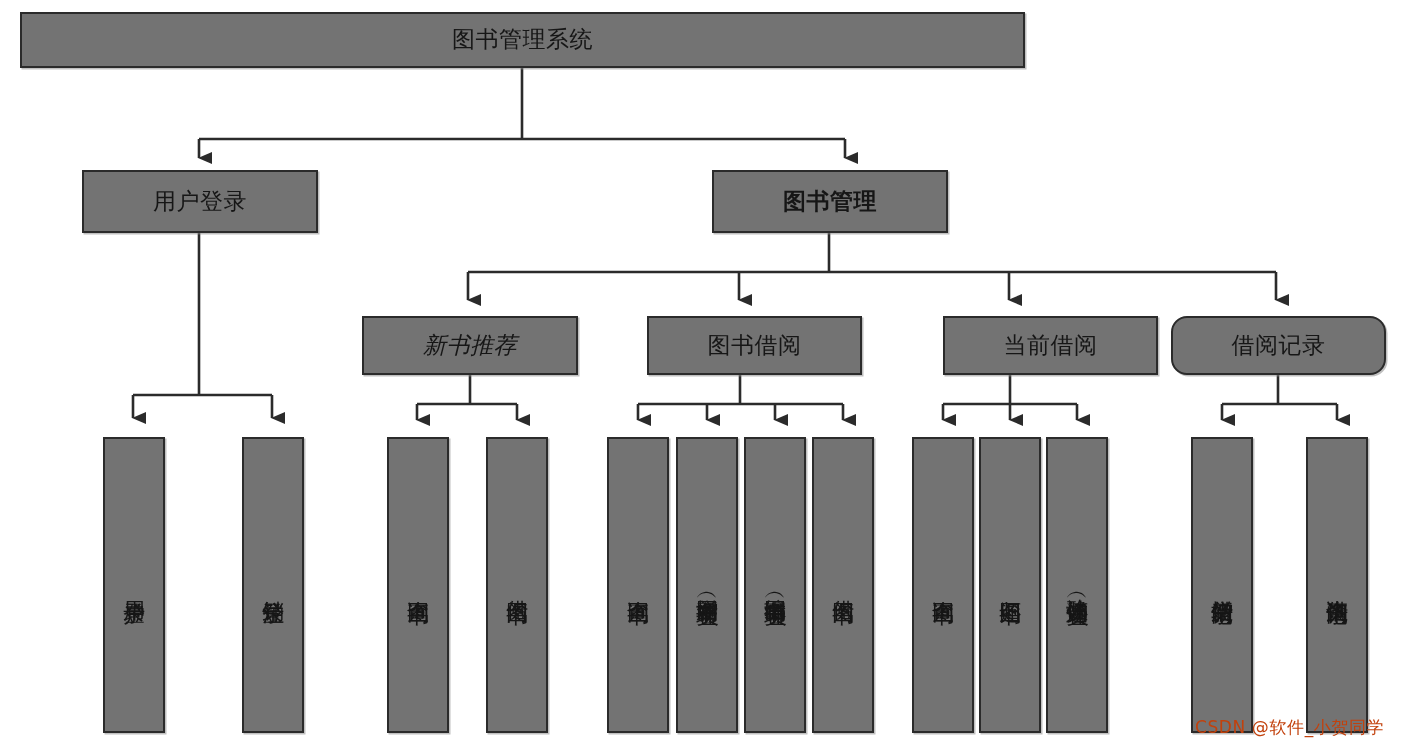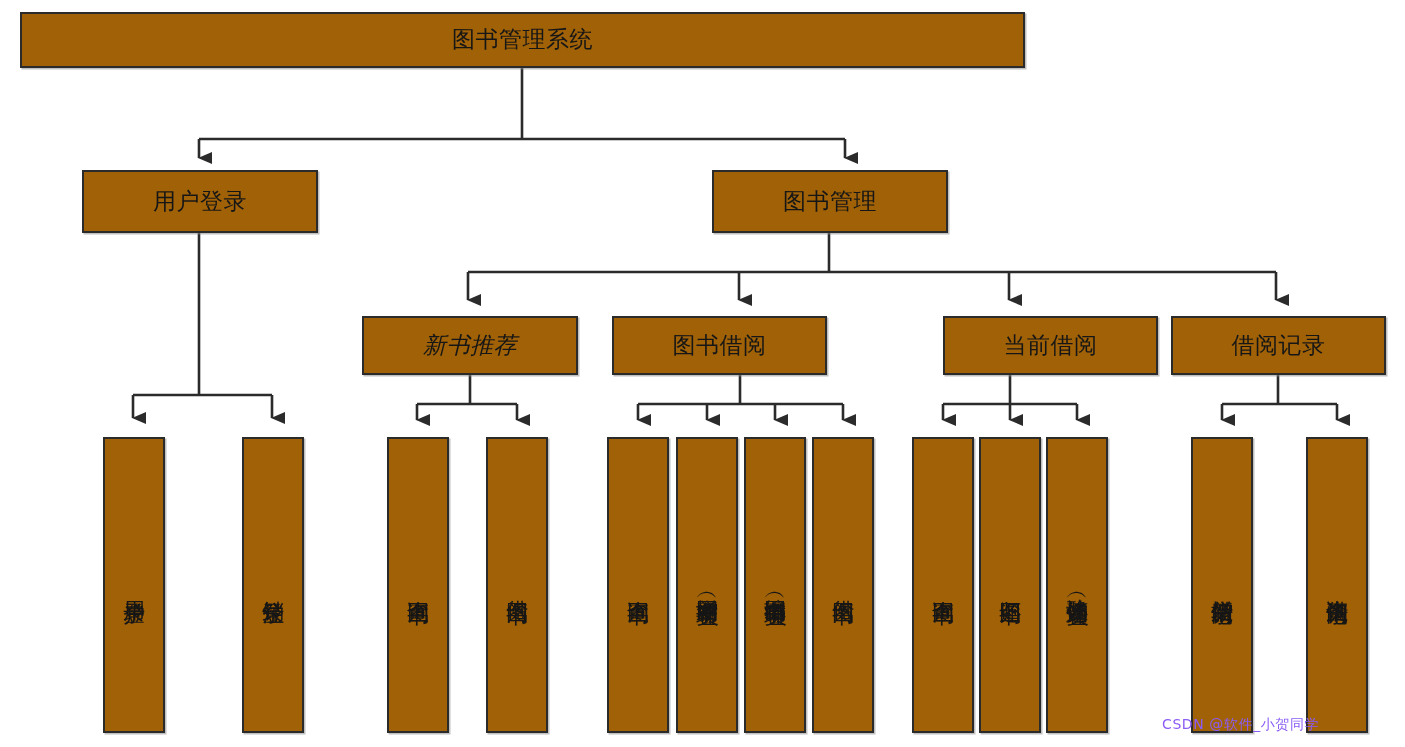--- a/index.html
+++ b/index.html
@@ -22,21 +22,21 @@
     position: absolute;
     left: 0;
     top: 0;
     width: 1405px;
     height: 747px;
     pointer-events: none;
   }
   .node {
     position: absolute;
     box-sizing: border-box;
-    background: #a16207;
+    background: #737373;
     border: 2.5px solid #2b2b2b;
     box-shadow: 1.5px 1.5px 0 rgba(140,140,140,0.55);
     display: flex;
     align-items: center;
     justify-content: center;
     z-index: 2;
   }
   .node .label {
     font-size: 23px;
     line-height: 1.18;
@@ -58,24 +58,24 @@
     writing-mode: vertical-rl;
     text-orientation: upright;
     font-size: 22px;
     line-height: 1.12;
     letter-spacing: 1px;
     white-space: normal;
     max-height: 100%;
   }
   .watermark {
     position: absolute;
-    left: 1162px;
+    left: 1195px;
     top: 716px;
-    font-size: 14px;
-    color: #8b5cf6;
+    font-size: 17px;
+    color: #c2410c;
     letter-spacing: 0.6px;
     white-space: nowrap;
     z-index: 3;
     font-family: "DejaVu Sans", "Liberation Sans", sans-serif;
   }
 </style>
 </head>
 <body>
 
 <div id="canvas">
@@ -131,37 +131,37 @@
   </svg>
 
   <div class="node horiz" style="left:20px; top:12px; width:1005px; height:56px;">
     <span class="label">图书管理系统</span>
   </div>
 
   <div class="node horiz" style="left:82px; top:170px; width:236px; height:63px;">
     <span class="label">用户登录</span>
   </div>
 
-  <div class="node horiz" style="left:712px; top:170px; width:236px; height:63px;">
+  <div class="node horiz" style="left:712px; top:170px; width:236px; height:63px;font-weight:bold;">
     <span class="label">图书管理</span>
   </div>
 
   <div class="node horiz" style="left:362px; top:316px; width:216px; height:59px;font-style:italic;">
     <span class="label">新书推荐</span>
   </div>
 
-  <div class="node horiz" style="left:612px; top:316px; width:215px; height:59px;">
+  <div class="node horiz" style="left:647px; top:316px; width:215px; height:59px;">
     <span class="label">图书借阅</span>
   </div>
 
   <div class="node horiz" style="left:943px; top:316px; width:215px; height:59px;">
     <span class="label">当前借阅</span>
   </div>
 
-  <div class="node horiz" style="left:1171px; top:316px; width:215px; height:59px;">
+  <div class="node horiz" style="left:1171px; top:316px; width:215px; height:59px;border-radius:16px;">
     <span class="label">借阅记录</span>
   </div>
 
   <div class="node vert" style="left:103px; top:437px; width:62px; height:296px;">
     <span class="label">用户登录</span>
   </div>
 
   <div class="node vert" style="left:242px; top:437px; width:62px; height:296px;">
     <span class="label">注销登录</span>
   </div>

